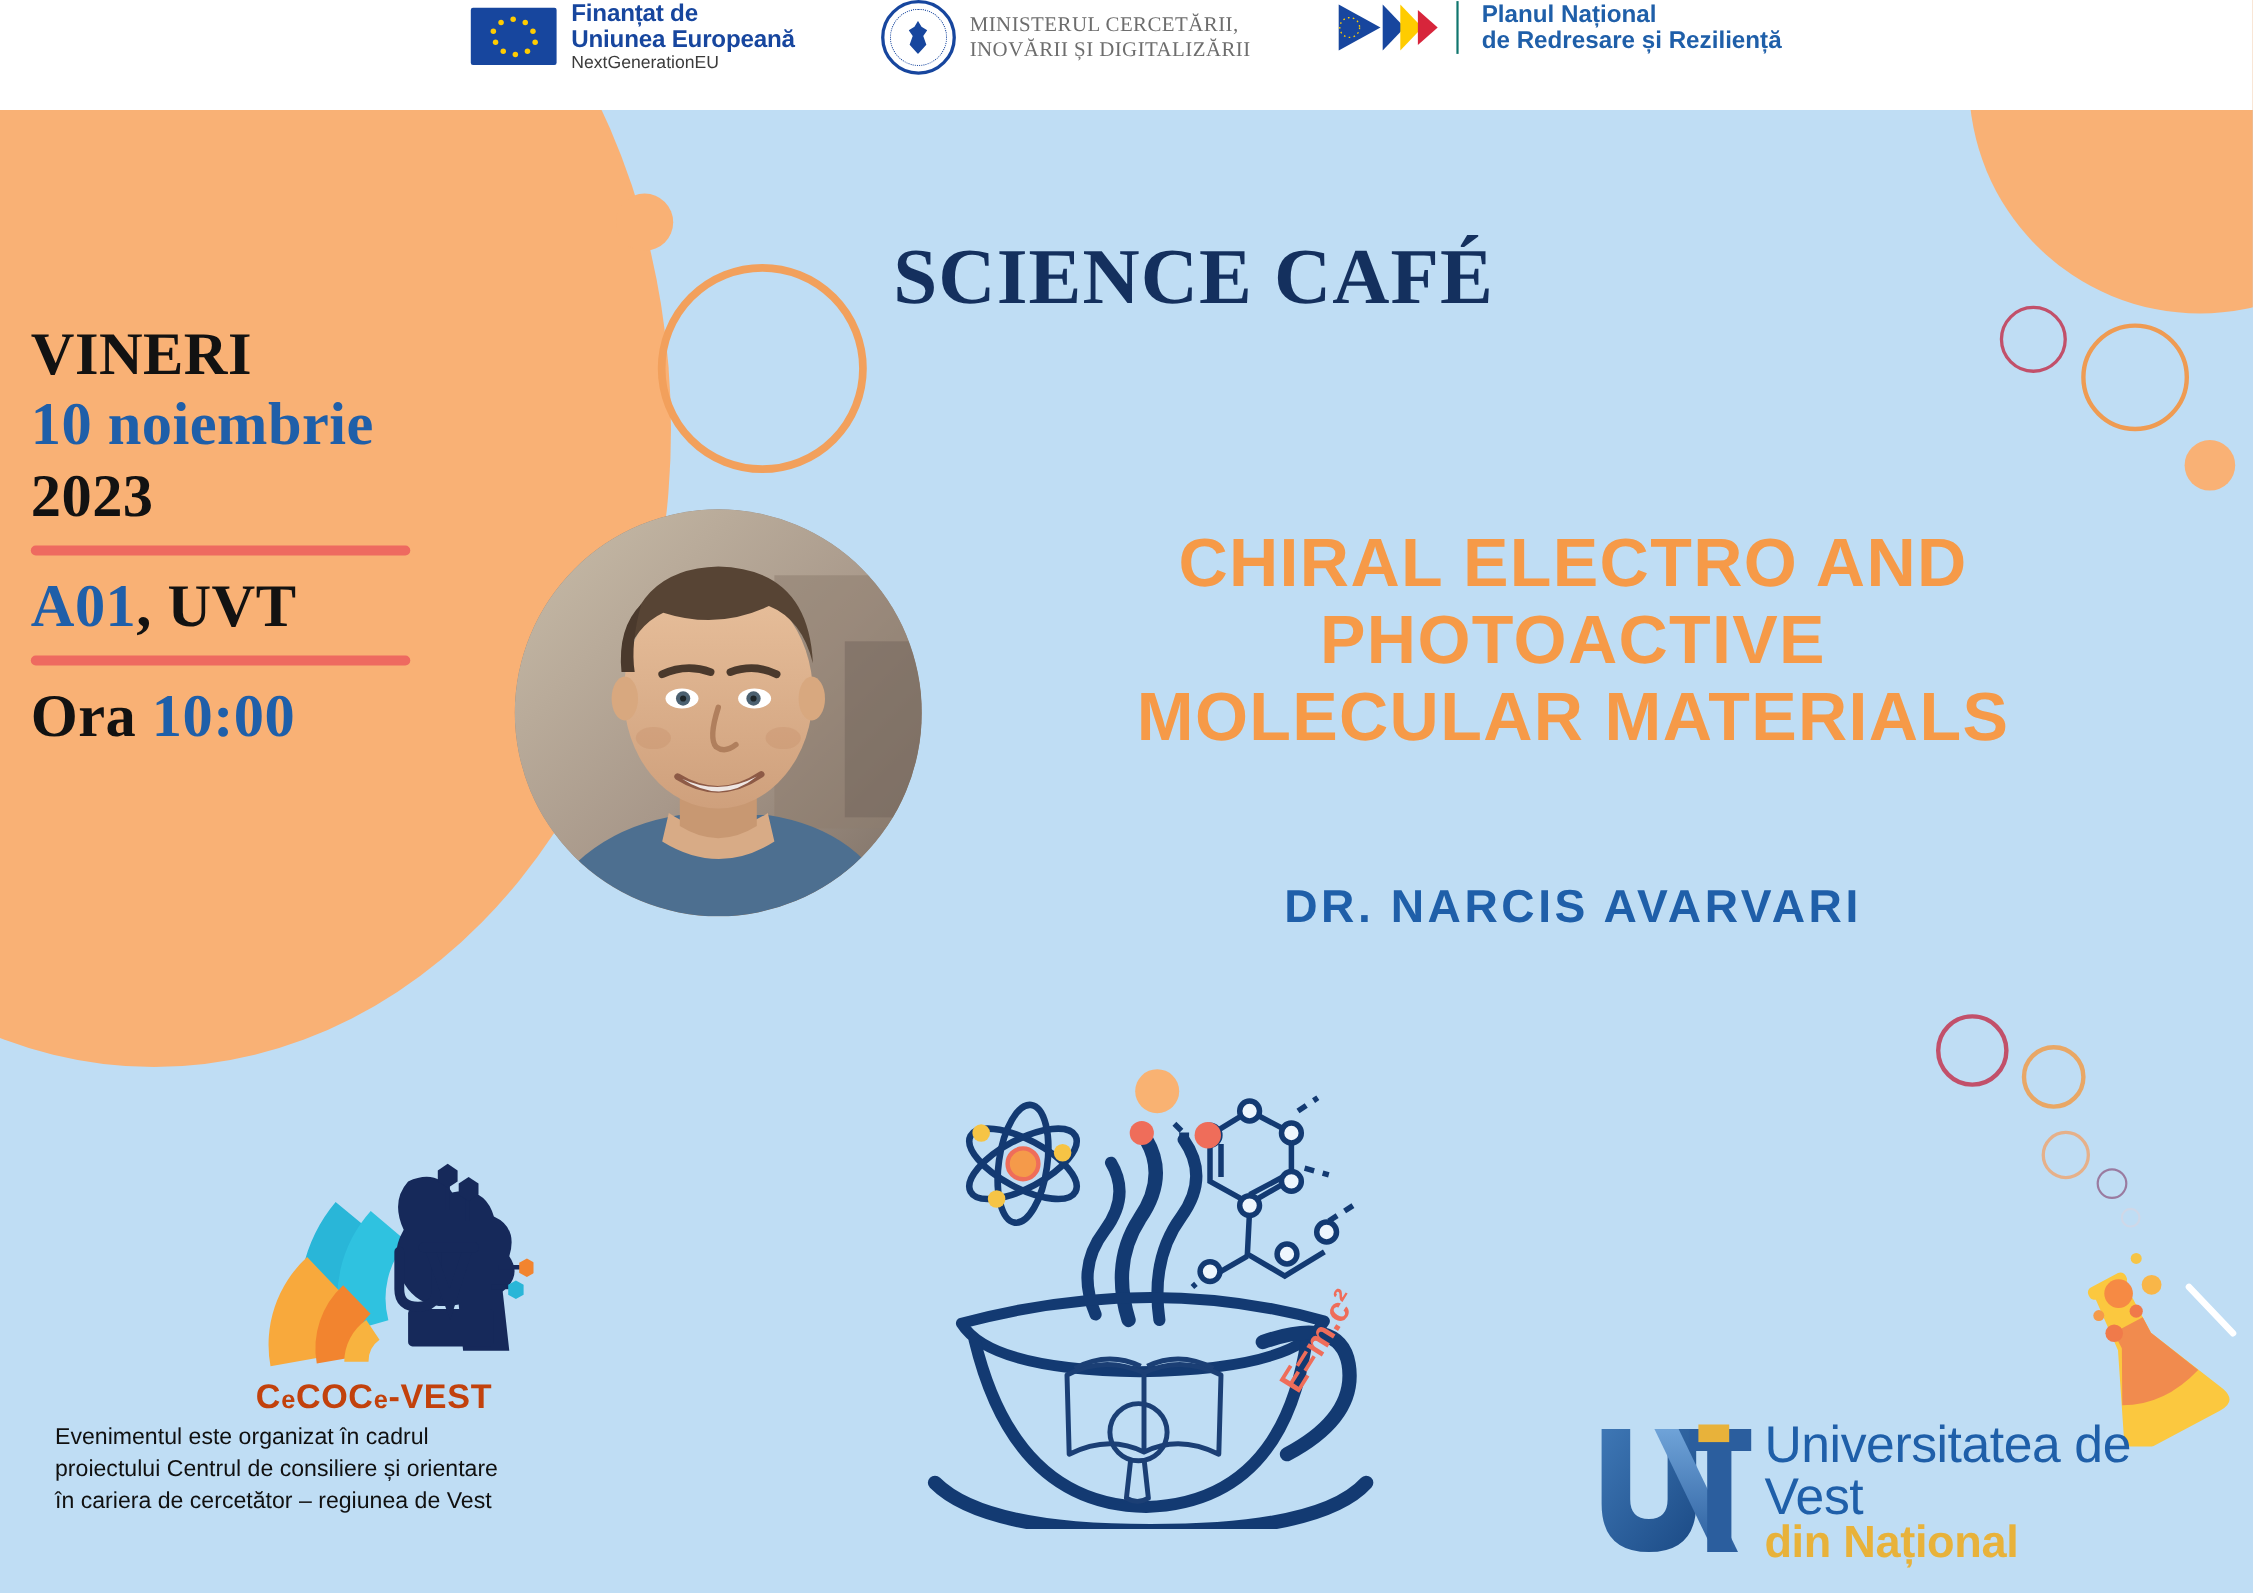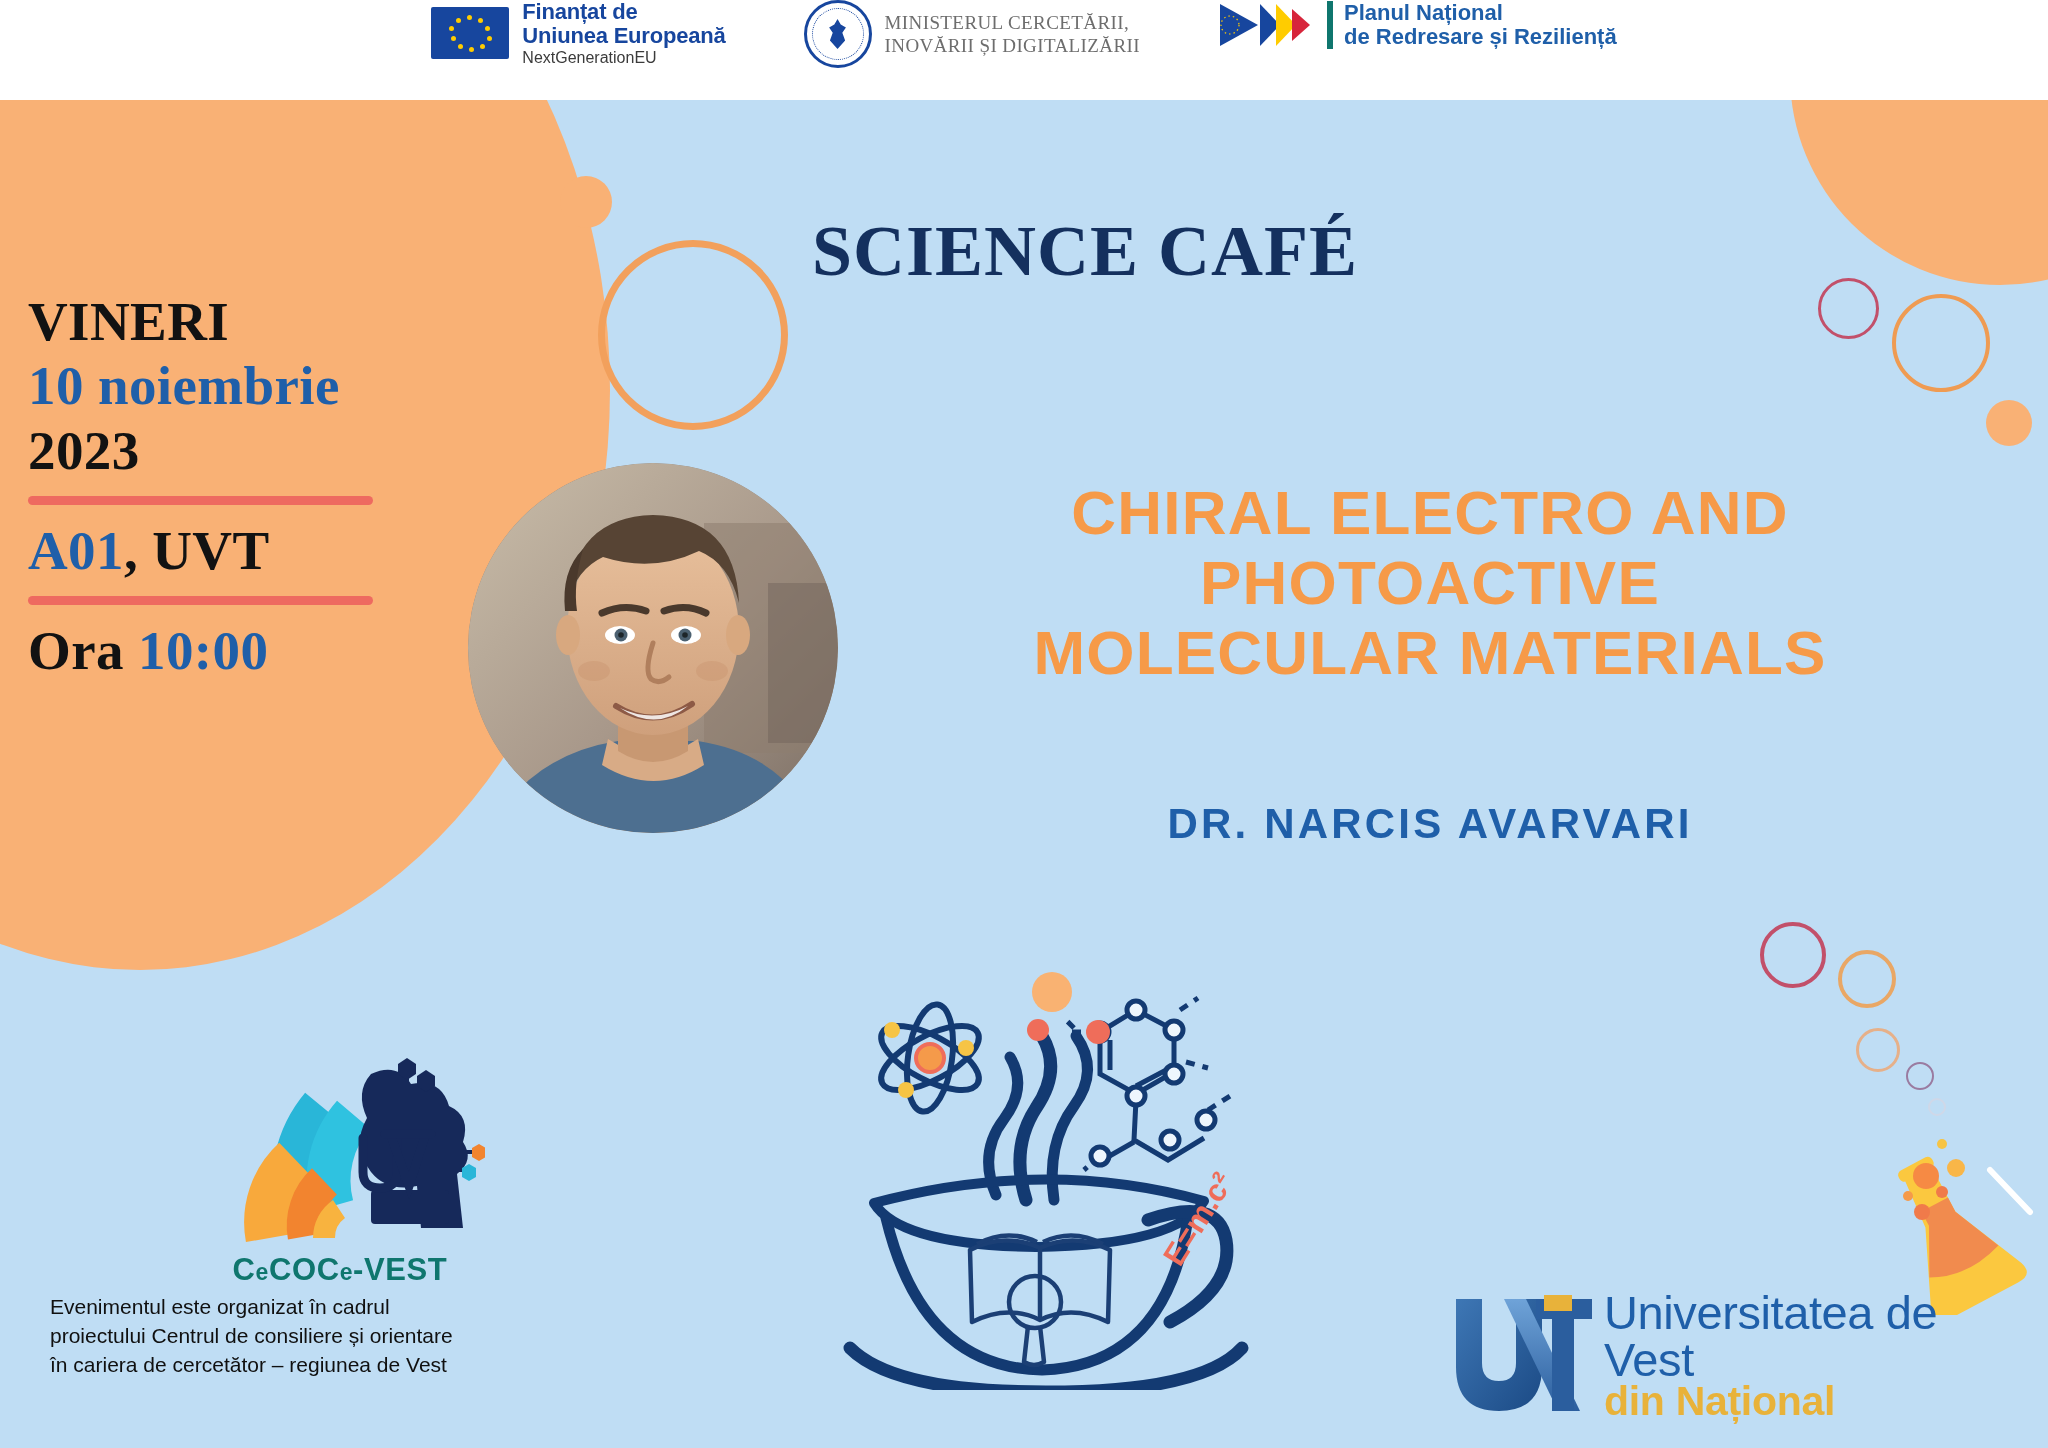--- a/index.html
+++ b/index.html
@@ -60,21 +60,21 @@
   .gov-eagle{
     width:20px;height:30px;background:#17469e;
     clip-path:polygon(50% 0%,66% 18%,92% 28%,74% 46%,88% 72%,50% 100%,12% 72%,26% 46%,8% 28%,34% 18%);
     z-index:1;
   }
   .gov-text{line-height:1.22;color:#6d6d6d;font-family:"Liberation Serif",serif;}
   .gov-text div{font-size:19px;letter-spacing:0.4px;}
 
   .pnrr-flag{position:relative;width:96px;height:50px;flex:none;}
   .pnrr-text{
-    border-left:6px solid #0f766e;padding-left:11px;line-height:1.1;
+    border-left:2px solid #0f766e;padding-left:21px;line-height:1.1;
   }
   .pnrr-text div{color:#1f5fa9;font-weight:bold;font-size:22px;}
 
   
   .datecol{
     position:absolute;left:28px;top:290px;width:400px;z-index:4;
     font-family:"Liberation Serif",serif;
   }
   .datecol .line{
     font-size:55px;font-weight:bold;color:#121212;
@@ -110,21 +110,21 @@
   .speaker{
     position:absolute;left:900px;top:800px;width:1060px;z-index:4;
     text-align:center;font-weight:bold;font-size:42px;
     color:#1f5fa9;letter-spacing:3.2px;
   }
 
   
   .cecoce{position:absolute;left:195px;top:1040px;width:290px;z-index:4;}
   .cecoce svg{display:block;width:290px;height:210px;}
   .cecoce-name{
-    text-align:center;font-weight:bold;font-size:31px;color:#0f766e;
+    text-align:center;font-weight:bold;font-size:31px;color:#c2410c;
     letter-spacing:0.6px;margin-top:2px;
   }
   .cecoce-name .sm{font-size:23px;}
 
   .project-note{
     position:absolute;left:50px;top:1293px;width:600px;z-index:4;
     font-family:Liberation Sans, sans-serif;
     font-size:21px;line-height:1.38;color:#101010;
   }
 

